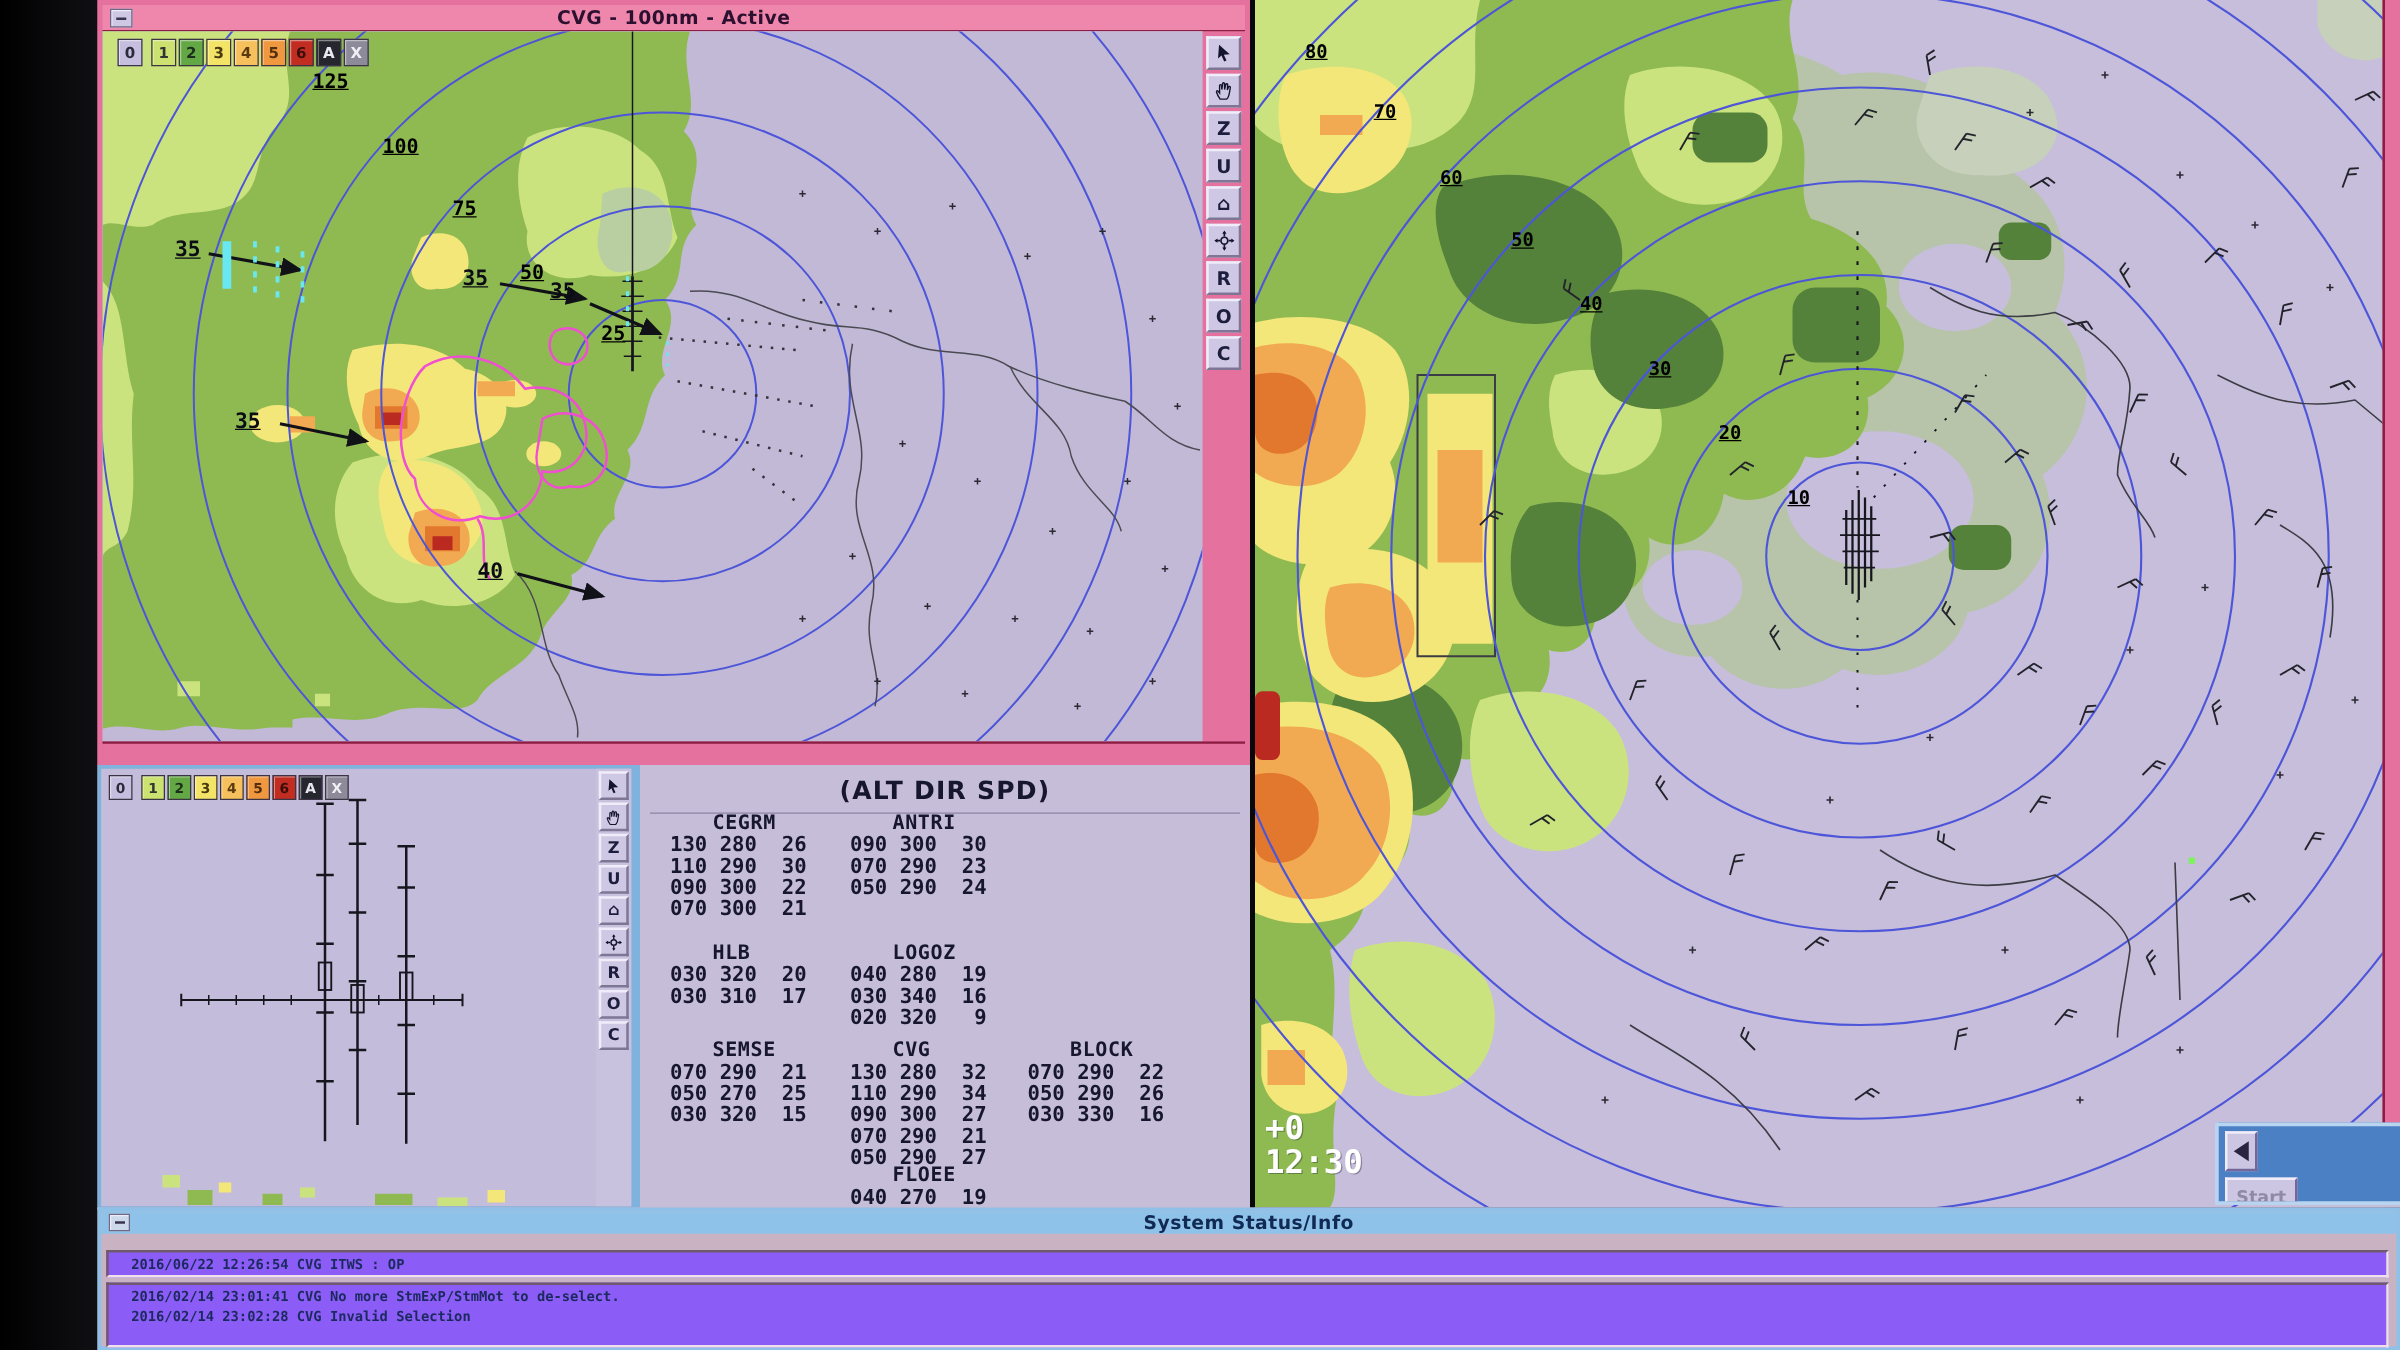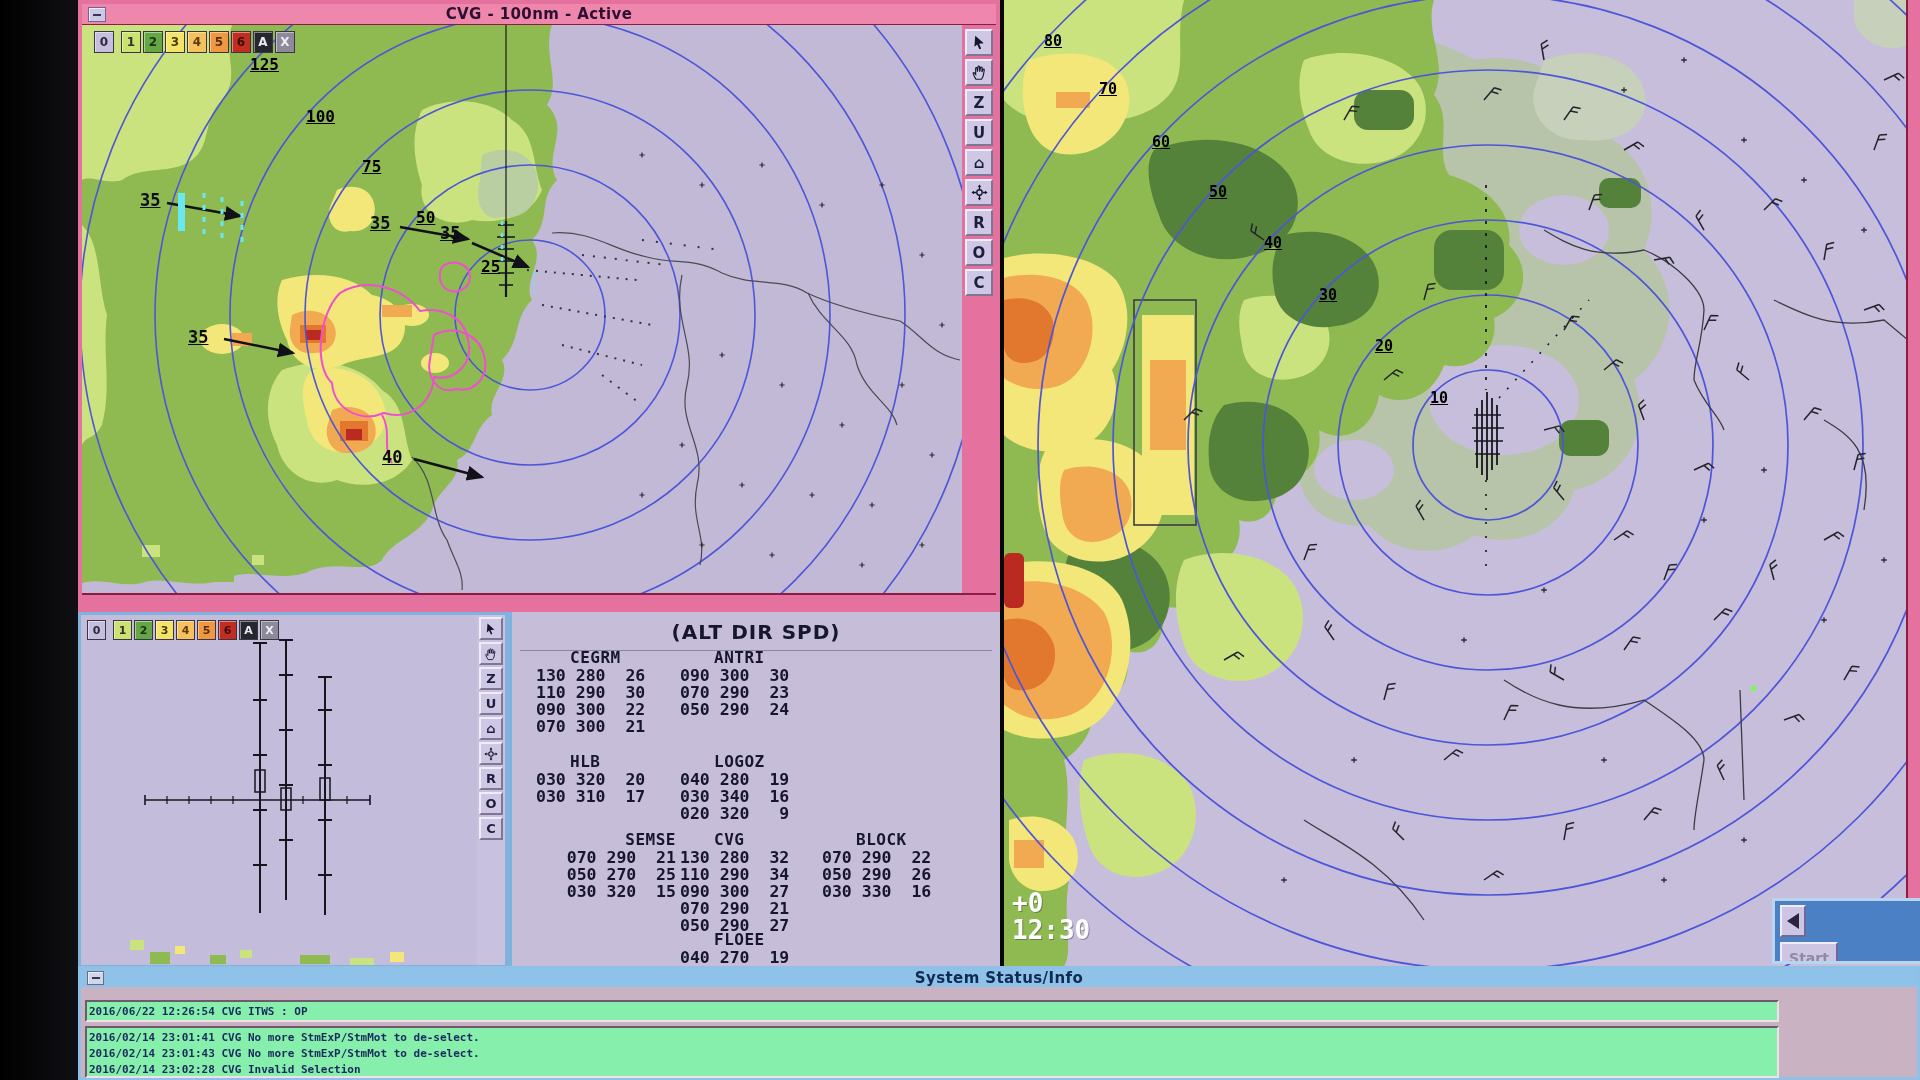--- a/index.html
+++ b/index.html
@@ -75,23 +75,23 @@
   .loop-btn.start{width:58px;}
   .loop-btn.stop{width:52px;}
   .tri-left{width:0;height:0;border-top:8px solid transparent;border-bottom:8px solid transparent;border-right:12px solid #2a2440;}
   .loop-partial{margin-top:2px;padding-left:26px;font-size:13px;font-weight:bold;color:#ffffff;height:16px;overflow:hidden;}
 
   
   .status-window{left:78px;top:966px;width:1842px;height:114px;background:#c9b3c3;border:3px solid #8fc0e8;box-sizing:border-box;z-index:8;}
   .status-window .titlebar{height:18px;background:#8fc2e8;color:#102a54;}
   .status-window .titlebar .title{font-size:15px;}
   .status-window .menu-btn{top:2px;width:15px;height:12px;background:#cdd9ea;}
-  .logbox{position:absolute;left:4px;width:1694px;background:#86efac;
+  .logbox{position:absolute;left:4px;width:1826px;background:#8b5cf6;
     border-top:2px solid #6f5a6d;border-left:2px solid #6f5a6d;border-bottom:2px solid #efe0ea;border-right:2px solid #efe0ea;
-    box-sizing:border-box;padding:2px 2px;}
+    box-sizing:border-box;padding:2px 18px;}
   .logline{font-family:"DejaVu Sans Mono","Liberation Mono",monospace;font-weight:bold;font-size:11px;line-height:16px;
     color:#1b2a5e;white-space:pre;}
 </style>
 </head>
 <body>
 
 <div class="screen">
 
   <div class="abs bezel"></div>
 
@@ -377,21 +377,21 @@
         </div>
     </div>
     <div class="wgroup" style="left:168px;top:140px;">
       <div class="wg-name">LOGOZ</div>
       <div>
           <div class="wg-row">040 280  19</div>
           <div class="wg-row">030 340  16</div>
           <div class="wg-row">020 320   9</div>
         </div>
     </div>
-    <div class="wgroup" style="left:24px;top:218px;text-align:right;">
+    <div class="wgroup" style="left:24px;top:218px;">
       <div class="wg-name">SEMSE</div>
       <div>
           <div class="wg-row">070 290  21</div>
           <div class="wg-row">050 270  25</div>
           <div class="wg-row">030 320  15</div>
         </div>
     </div>
     <div class="wgroup" style="left:168px;top:218px;">
       <div class="wg-name">CVG</div>
       <div>
@@ -604,19 +604,18 @@
           <i></i>
         </span>
       <span class="title">System Status/Info</span>
     </div>
     <div class="logbox" style="top:31px;height:22px;">
       <div class="logline">2016/06/22 12:26:54 CVG ITWS : OP</div>
     </div>
     <div class="logbox" style="top:57px;height:52px;">
       <div>
           <div class="logline">2016/02/14 23:01:41 CVG No more StmExP/StmMot to de-select.</div>
-          <div class="logline">2016/02/14 23:01:43 CVG No more StmExP/StmMot to de-select.</div>
           <div class="logline">2016/02/14 23:02:28 CVG Invalid Selection</div>
         </div>
     </div>
   </section>
 
 </div>
 
 </body></html>

